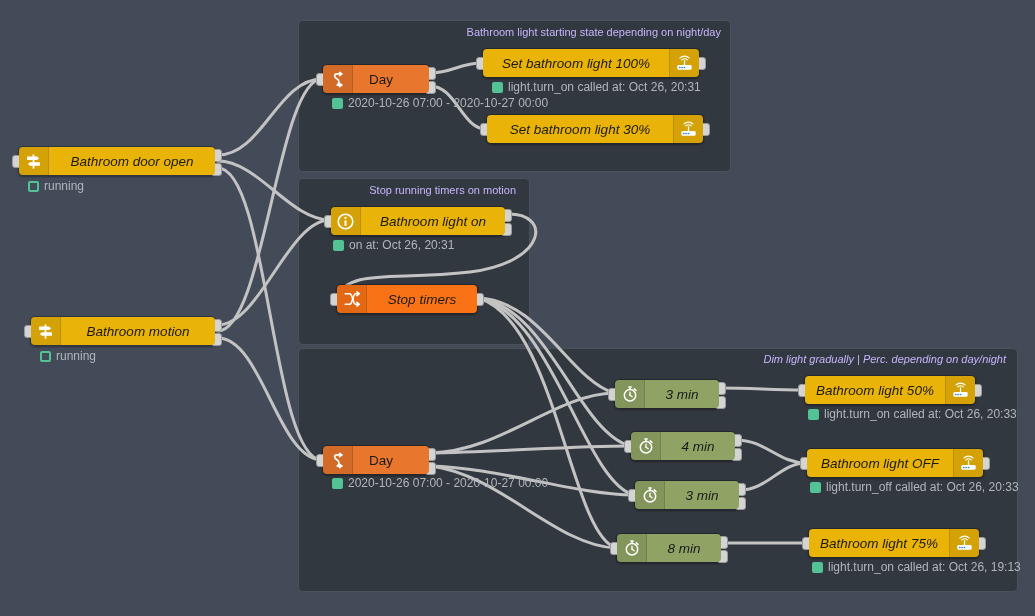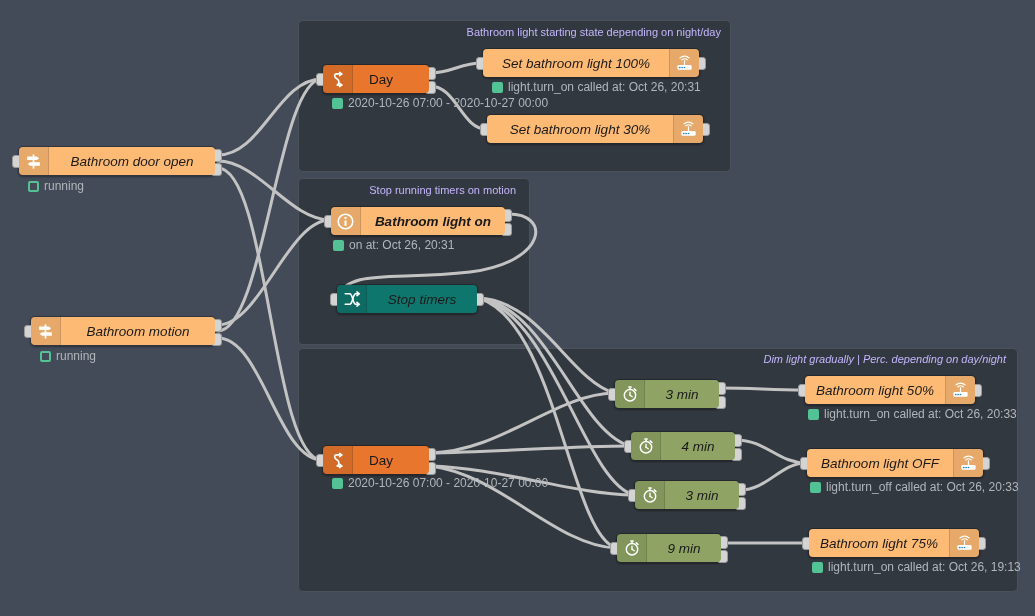--- a/index.html
+++ b/index.html
@@ -107,23 +107,23 @@
   .status .dot {
     width: 11px; height: 11px;
     border-radius: 2px;
     margin-right: 5px;
     display: inline-block;
   }
   .status .dot.filled { background: #53c295; }
   .status .dot.ring { background: transparent; border: 2px solid #53c295; box-sizing: border-box; }
 
   
-  .c-blue   { background: #fdba74; }
+  .c-blue   { background: #eab308; }
   .c-orange { background: #e8762d; }
-  .c-yellow { background: #0f766e; }
+  .c-yellow { background: #f97316; }
   .c-olive  { background: #8fa464; }
 
   svg.glyph { display:block; }
 </style>
 </head>
 <body>
 
 <div id="canvas">
 
   <div class="group-box" style="left:298px; top:20px; width:431px; height:150px;"></div>
@@ -274,21 +274,21 @@
           <path d="M8.5 7.5a5 5 0 0 1 7 0" fill="none" stroke="#fff" stroke-width="1.5" stroke-linecap="round"></path>
           <path d="M6.3 5a8 8 0 0 1 11.4 0" fill="none" stroke="#fff" stroke-width="1.5" stroke-linecap="round"></path>
           <rect x="5" y="16.3" width="2" height="1.6" fill="#1b87c3"></rect>
           <rect x="8" y="16.3" width="2" height="1.6" fill="#1b87c3"></rect>
           <rect x="11" y="16.3" width="2" height="1.6" fill="#1b87c3"></rect>
         </svg>
       </div>
     </div>
   </div>
 
-  <div class="node" style="left:330px; top:206px; width:176px;font-weight:bold;">
+  <div class="node" style="left:330px; top:206px; width:176px;">
     <span class="port in" style="top:8px;"></span>
     <span class="port out" style="top:2px;"></span>
     <span class="port out" style="top:16px;"></span>
     <div class="body c-blue">
       <div class="icon-box">
         <svg class="glyph" width="19" height="19" viewBox="0 0 24 24">
           <circle cx="12" cy="12" r="9.2" fill="none" stroke="#fff" stroke-width="2"></circle>
           <circle cx="12" cy="7.4" r="1.5" fill="#fff"></circle>
           <rect x="10.7" y="10.4" width="2.6" height="7.2" rx="1.1" fill="#fff"></rect>
         </svg>
@@ -402,21 +402,21 @@
       <div class="icon-box">
         <svg class="glyph" width="18" height="18" viewBox="0 0 24 24">
           <circle cx="12" cy="13.6" r="7.6" fill="none" stroke="#fff" stroke-width="2"></circle>
           <rect x="9.6" y="1.6" width="4.8" height="2.2" rx="0.8" fill="#fff"></rect>
           <rect x="10.9" y="3.6" width="2.2" height="2.6" fill="#fff"></rect>
           <path d="M17.6 5.2 L20 7.4" stroke="#fff" stroke-width="2" stroke-linecap="round"></path>
           <path d="M12 13.6 L12 9.4" stroke="#fff" stroke-width="1.8" stroke-linecap="round"></path>
           <path d="M12 13.6 L15 15.6" stroke="#fff" stroke-width="1.8" stroke-linecap="round"></path>
         </svg>
       </div>
-      <div class="label centered">9 min</div>
+      <div class="label centered">8 min</div>
     </div>
   </div>
 
   <div class="node" style="left:804px; top:375px; width:172px;">
     <span class="port in" style="top:8px;"></span>
     <span class="port out" style="top:8px;"></span>
     <div class="body c-blue">
       <div class="label centered">Bathroom light 50%</div>
       <div class="icon-box right">
         <svg class="glyph" width="19" height="19" viewBox="0 0 24 24" fill="#fff">

